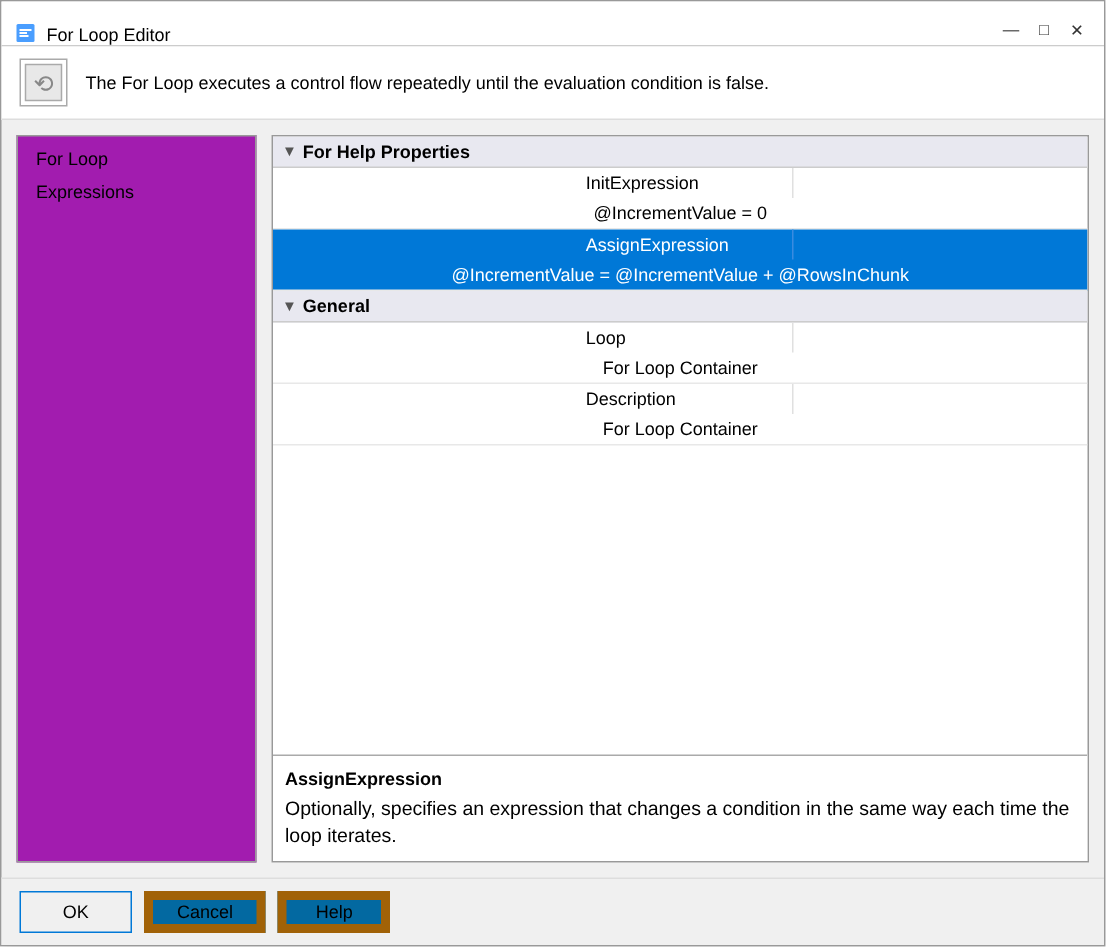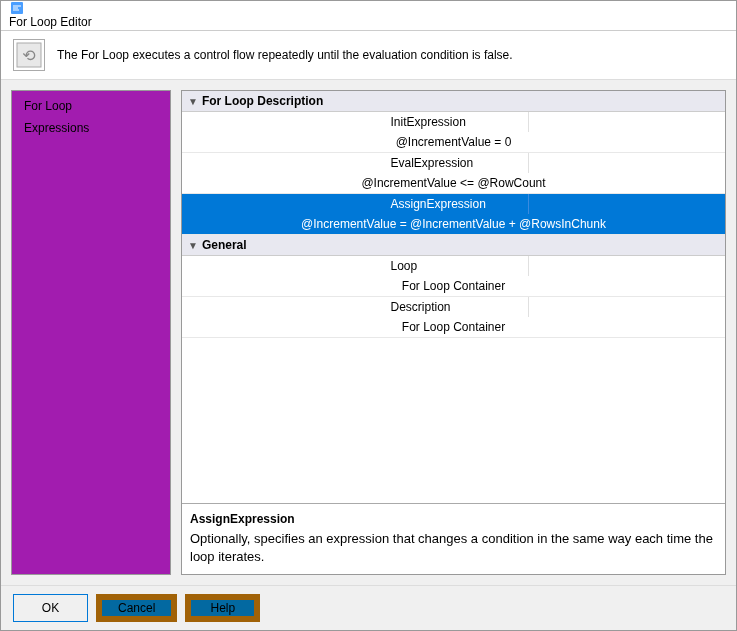--- a/index.html
+++ b/index.html
@@ -20,25 +20,24 @@
       background: #f0f0f0;
       border: 1px solid #999;
       display: flex;
       flex-direction: column;
       box-shadow: 2px 2px 8px rgba(0,0,0,0.3);
     }
     .title-bar {
       background: #fff;
       height: 30px;
       display: flex;
-      align-items: flex-start;
+      align-items: flex-end;
       padding: 0 8px;
       border-bottom: 1px solid #ccc;
       flex-shrink: 0;
-      flex-direction: column;
     }
     .title-bar-icon {
       width: 16px;
       height: 16px;
       margin-right: 6px;
       display: flex;
       align-items: center;
       justify-content: center;
     }
     .title-bar-icon svg {
@@ -243,30 +242,26 @@
     <div class="left-panel">
       <div class="left-item">For Loop</div>
       <div class="left-item">Expressions</div>
     </div>
 
     <div class="right-panel">
       <div class="properties-area">
 
         <div class="section-header">
           <span class="chevron">▼</span>
-          <span>For Loop Description</span>
+          <span>For Help Properties</span>
         </div>
 
         <div class="prop-row">
           <span class="prop-name">InitExpression</span>
           <span class="prop-value">@IncrementValue = 0</span>
-        </div>
-        <div class="prop-row">
-          <span class="prop-name">EvalExpression</span>
-          <span class="prop-value">@IncrementValue &lt;= @RowCount</span>
         </div>
         <div class="prop-row selected">
           <span class="prop-name">AssignExpression</span>
           <span class="prop-value">@IncrementValue = @IncrementValue + @RowsInChunk</span>
         </div>
 
         <div class="section-header">
           <span class="chevron">▼</span>
           <span>General</span>
         </div>

